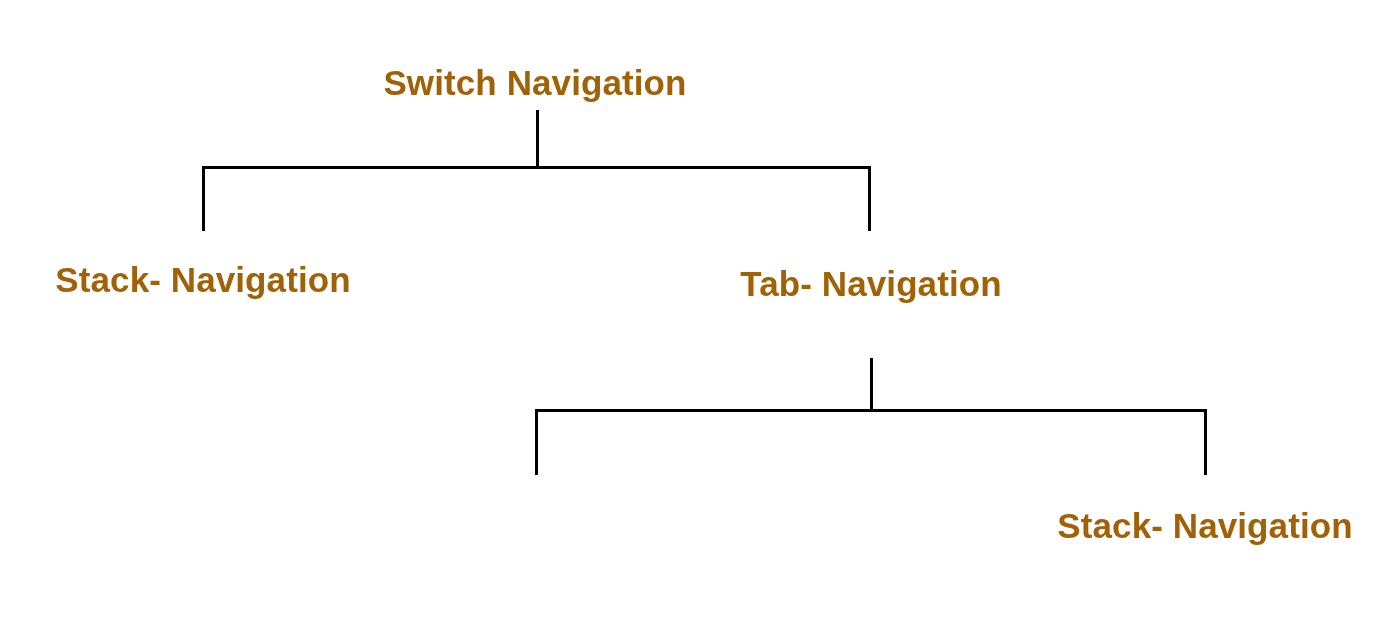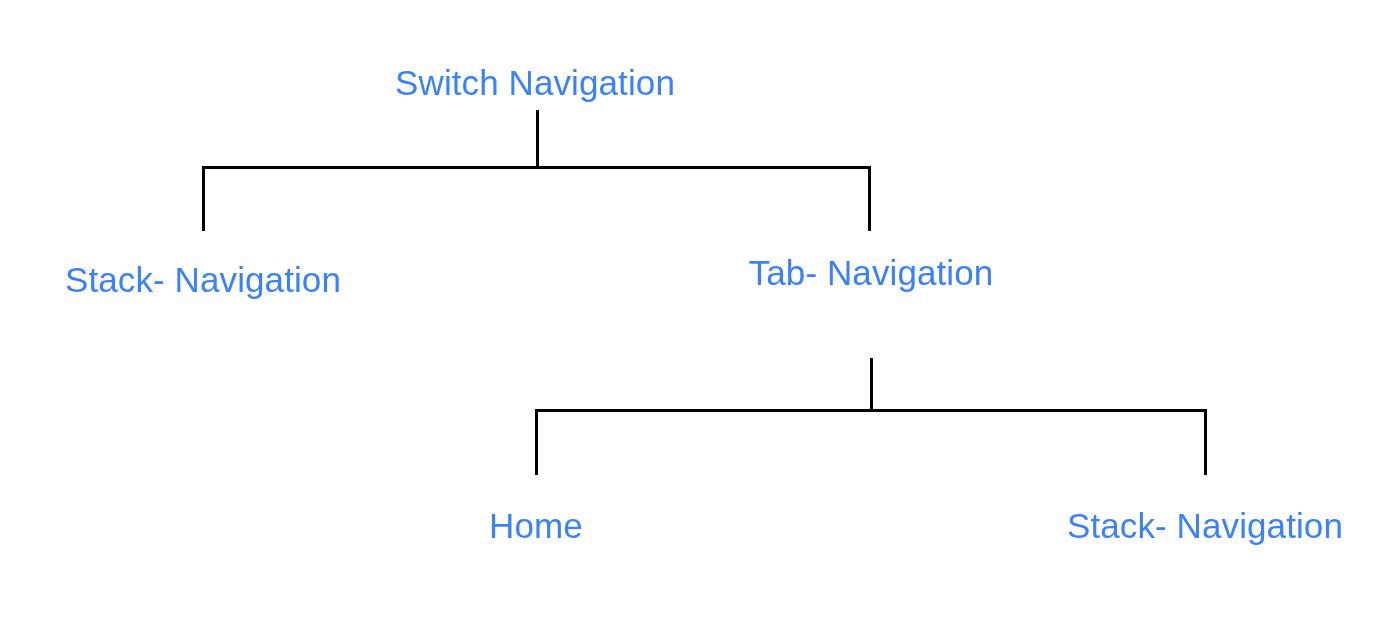--- a/index.html
+++ b/index.html
@@ -25,40 +25,40 @@
     top: 0;
     width: 1400px;
     height: 635px;
     pointer-events: none;
   }
   .node {
     position: absolute;
     text-align: center;
     line-height: 41px;
     font-size: 35px;
-    font-weight: 400;
-    color: #3b82f6;
+    font-weight: 700;
+    color: #a16207;
     white-space: nowrap;
     transform: translateX(-50%);
     letter-spacing: 0.1px;
   }
   .node-line {
     display: block;
   }
   .node-root {
     left: 535px;
     top: 62px;
   }
   .node-stack-auth {
     left: 203px;
     top: 259px;
   }
   .node-tab-home {
     left: 871px;
-    top: 252px;
+    top: 263px;
   }
   .node-stack-home {
     left: 536px;
     top: 505px;
   }
   .node-stack-account {
     left: 1205px;
     top: 505px;
   }
 </style>
@@ -88,20 +88,19 @@
 
   <div class="node node-stack-auth">
     <span class="node-line">Stack- Navigation</span>
   </div>
 
   <div class="node node-tab-home">
     <span class="node-line">Tab- Navigation</span>
   </div>
 
   <div class="node node-stack-home">
-    <span class="node-line">Home</span>
   </div>
 
   <div class="node node-stack-account">
     <span class="node-line">Stack- Navigation</span>
   </div>
 
 </div>
 
 </body></html>

